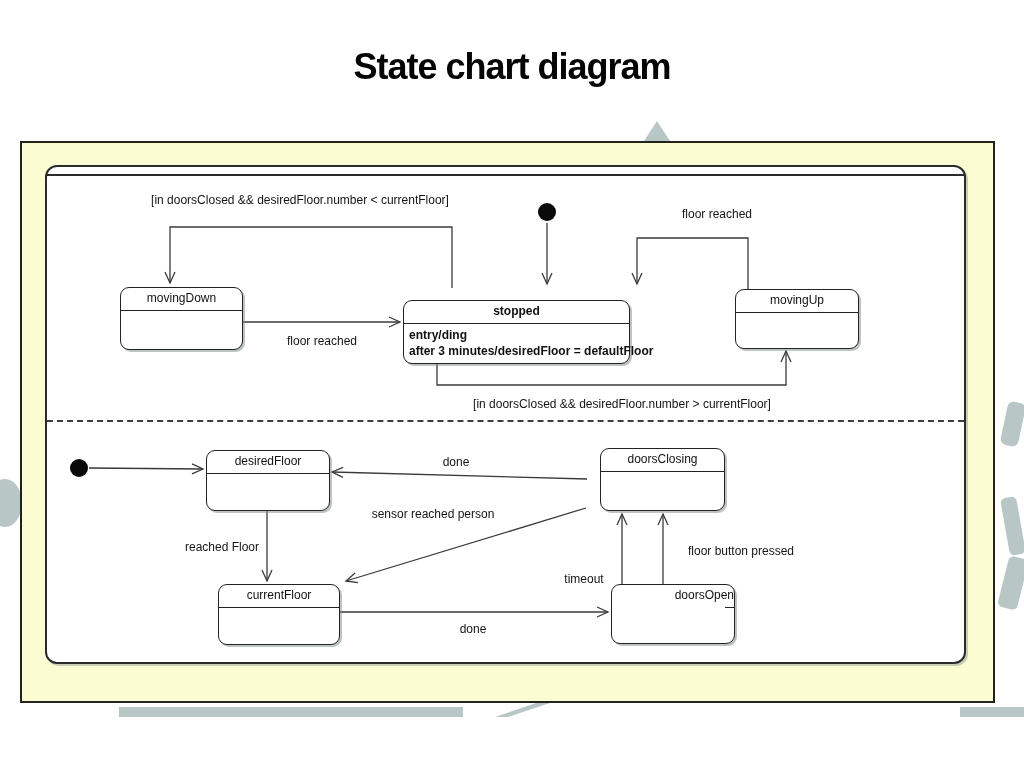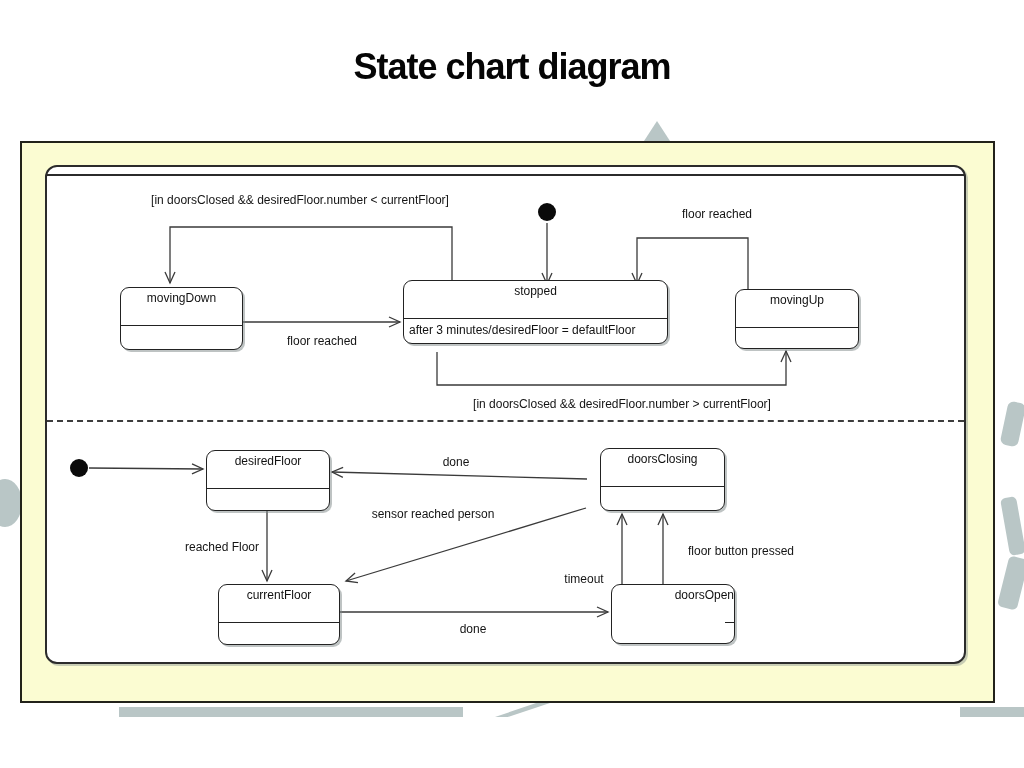--- a/index.html
+++ b/index.html
@@ -50,21 +50,21 @@
 
   #connectors{position:absolute;left:0;top:0;z-index:4;pointer-events:none;}
   .edge{fill:none;stroke:var(--line,#3a3a3a);stroke-width:1.3;}
   .init-dot{fill:var(--dot,#0a0a0a);}
 
   
   .state{
     position:absolute;box-sizing:border-box;z-index:5;
     background:#ffffff;border:1.5px solid #222222;border-radius:9px;
     box-shadow:2px 2px 0 rgba(125,135,135,.50);
-    display:flex;flex-direction:column;gap:15px;
+    display:flex;flex-direction:column;
   }
   .state-title{
     height:22px;line-height:21px;text-align:center;
     font-size:12px;color:#111111;white-space:nowrap;overflow:hidden;
   }
   .state-body{
     flex:1;border-top:1.5px solid #222222;
     font-size:12px;color:#111111;padding:3px 4px 0 5px;
     border-radius:0 0 8px 8px;
   }
@@ -119,23 +119,24 @@
       <polyline points="586,508 346,581" class="edge" marker-end="url(#arrow)"></polyline>
       <polyline points="622,584 622,514" class="edge" marker-end="url(#arrow)"></polyline>
       <polyline points="663,584 663,514" class="edge" marker-end="url(#arrow)"></polyline>
       <polyline points="340,612 608,612" class="edge" marker-end="url(#arrow)"></polyline>
     </svg>
 
 <div class="state" style="left: 120px; top: 287px; width: 123px; height: 63px;">
       <div class="state-title">movingDown</div>
       <div class="state-body"></div>
     </div>
-    <div class="state" style="left: 403px; top: 280px; width: 265px; height: 64px;">
+    <div class="state" style="left: 403px; top: 300px; width: 227px; height: 64px; font-weight: bold;">
       <div class="state-title">stopped</div>
       <div class="state-body">
+        <div class="state-body-line">entry/ding</div>
         <div class="state-body-line">after 3 minutes/desiredFloor = defaultFloor</div>
       </div>
     </div>
     <div class="state" style="left: 735px; top: 289px; width: 124px; height: 60px;">
       <div class="state-title">movingUp</div>
       <div class="state-body"></div>
     </div>
     <div class="state" style="left: 206px; top: 450px; width: 124px; height: 61px;">
       <div class="state-title">desiredFloor</div>
       <div class="state-body"></div>

